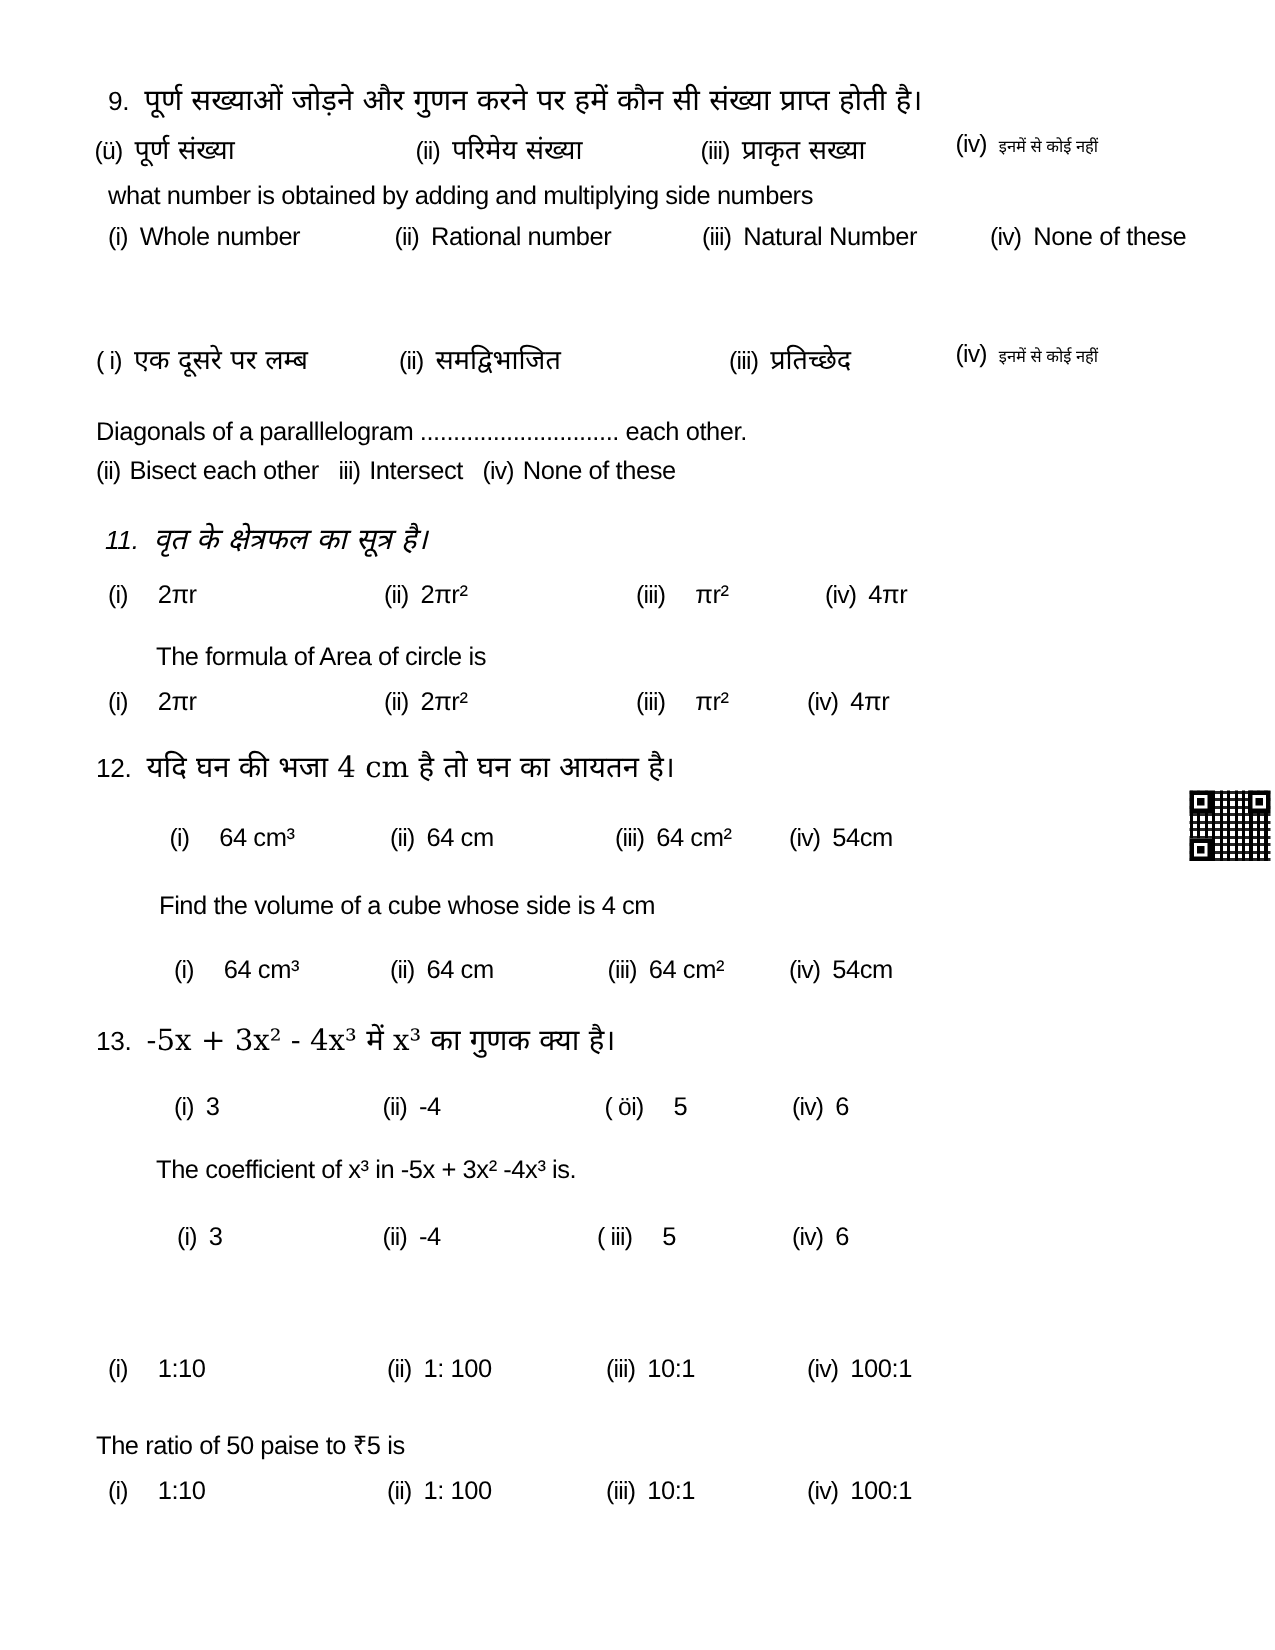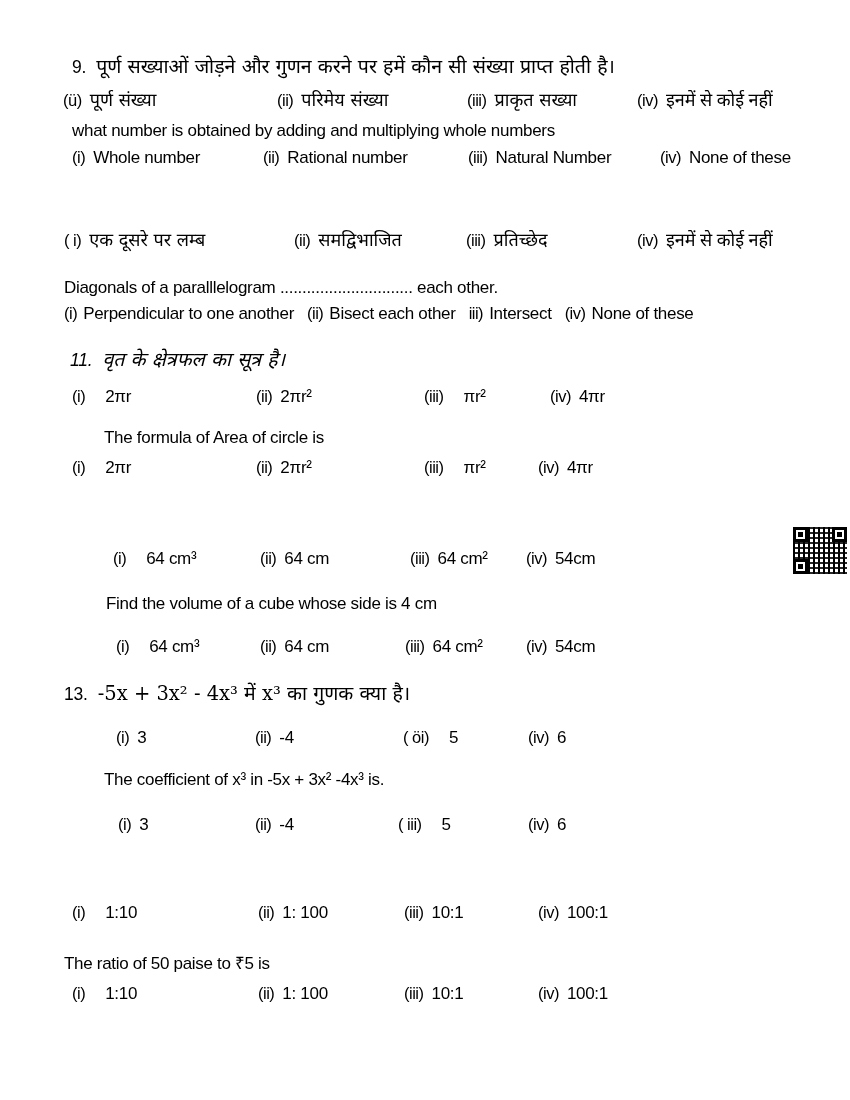--- a/index.html
+++ b/index.html
@@ -10,21 +10,21 @@
   }
   .line{position:absolute;white-space:nowrap;}
   .num{font-size:17.5px;margin-right:10px;letter-spacing:-0.2px;}
   .hindi{font-family:"DejaVu Serif",serif;font-size:19.5px;}
   .stem-en{font-size:17px;letter-spacing:-0.3px;}
   .opt{position:absolute;white-space:nowrap;}
   .opt .m{font-size:16.5px;letter-spacing:-0.5px;margin-right:8px;}
   .opt.wide .m{margin-right:20px;}
   .opt .t.en{font-size:17px;letter-spacing:-0.3px;}
   .opt .t.hi{font-family:"DejaVu Serif",serif;font-size:18px;}
-  .opt .t.light, .t.light{font-family:Liberation Serif, serif;font-size:18px;letter-spacing:0;}
+  .opt .t.light, .t.light{font-family:Liberation Sans, sans-serif;font-size:11px;letter-spacing:0;}
   .optrow{position:absolute;left:0;top:0;width:100%;height:26px;}
   .flexrow{position:absolute;display:flex;gap:13px;white-space:nowrap;}
   .flexrow .m{font-size:16.5px;letter-spacing:-0.5px;margin-right:6px;}
   .flexrow .t{font-size:17px;letter-spacing:-0.3px;}
   
   .qr{
     position:absolute;left:793px;top:527px;width:54px;height:47px;background:#fff;
     background-image:
       repeating-linear-gradient(0deg, rgba(0,0,0,.85) 0 2px, transparent 2px 5px),
       repeating-linear-gradient(90deg, #000 0 2px, #fff 2px 5px);
@@ -40,37 +40,36 @@
 
   <div class="line" style="left:72px;top:52px;">
     <span class="num">9.</span><span class="hindi">पूर्ण सख्याओं जोड़ने और गुणन करने पर हमें कौन सी संख्या प्राप्त होती है।</span>
   </div>
   <div class="optrow" style="top:87px;">
     <span class="opt" style="left:63px;"><span class="m">(ü)</span><span class="t hi">पूर्ण संख्या</span></span>
     <span class="opt" style="left:277px;"><span class="m">(ii)</span><span class="t hi">परिमेय संख्या</span></span>
     <span class="opt" style="left:467px;"><span class="m">(iii)</span><span class="t hi">प्राकृत सख्या</span></span>
     <span class="opt" style="left:637px;"><span class="m">(iv)</span><span class="t light">इनमें से कोई नहीं</span></span>
   </div>
-  <div class="line stem-en" style="left:72px;top:121px;">what number is obtained by adding and multiplying whole numbers</div>
+  <div class="line stem-en" style="left:72px;top:121px;">what number is obtained by adding and multiplying side numbers</div>
   <div class="optrow" style="top:148px;">
     <span class="opt" style="left:72px;"><span class="m">(i)</span><span class="t en">Whole number</span></span>
     <span class="opt" style="left:263px;"><span class="m">(ii)</span><span class="t en">Rational number</span></span>
     <span class="opt" style="left:468px;"><span class="m">(iii)</span><span class="t en">Natural Number</span></span>
     <span class="opt" style="left:660px;"><span class="m">(iv)</span><span class="t en">None of these</span></span>
   </div>
 
   <div class="optrow" style="top:227px;">
     <span class="opt" style="left:64px;"><span class="m">( i)</span><span class="t hi">एक दूसरे पर लम्ब</span></span>
-    <span class="opt" style="left:266px;margin-left:28px;"><span class="m">(ii)</span><span class="t hi">समद्विभाजित</span></span>
-    <span class="opt" style="left:466px;"><span class="m">(iii)</span><span class="t hi">प्रतिच्छेद</span></span>
+    <span class="opt" style="left:266px;"><span class="m">(ii)</span><span class="t hi">समद्विभाजित</span></span>
+    <span class="opt" style="left:486px;"><span class="m">(iii)</span><span class="t hi">प्रतिच्छेद</span></span>
     <span class="opt" style="left:637px;"><span class="m">(iv)</span><span class="t light">इनमें से कोई नहीं</span></span>
   </div>
   <div class="line stem-en" style="left:64px;top:278px;">Diagonals of a paralllelogram ..............................  each other.</div>
   <div class="flexrow" style="left:64px;top:304px;">
-    <span><span class="m">(i)</span><span class="t">Perpendicular to one another</span></span>
     <span><span class="m">(ii)</span><span class="t">Bisect each other</span></span>
     <span><span class="m">iii)</span><span class="t">Intersect</span></span>
     <span><span class="m">(iv)</span><span class="t">None of these</span></span>
   </div>
 
   <div class="line" style="left:70px;top:345px;font-style:italic;">
     <span class="num">11.</span><span class="hindi">वृत के क्षेत्रफल का सूत्र है।</span>
   </div>
   <div class="optrow" style="top:387px;">
     <span class="opt wide" style="left:72px;"><span class="m">(i)</span><span class="t en">2πr</span></span>
@@ -79,20 +78,23 @@
     <span class="opt" style="left:550px;"><span class="m">(iv)</span><span class="t en">4πr</span></span>
   </div>
   <div class="line stem-en" style="left:104px;top:428px;">The formula of Area of circle is</div>
   <div class="optrow" style="top:458px;">
     <span class="opt wide" style="left:72px;"><span class="m">(i)</span><span class="t en">2πr</span></span>
     <span class="opt" style="left:256px;"><span class="m">(ii)</span><span class="t en">2πr²</span></span>
     <span class="opt wide" style="left:424px;"><span class="m">(iii)</span><span class="t en">πr²</span></span>
     <span class="opt" style="left:538px;"><span class="m">(iv)</span><span class="t en">4πr</span></span>
   </div>
 
+  <div class="line" style="left:64px;top:497px;">
+    <span class="num">12.</span><span class="hindi">यदि घन की भजा 4 cm है तो घन का आयतन है।</span>
+  </div>
   <div class="qr">
     <span class="f f1"></span>
     <span class="f f2"></span>
     <span class="f f3"></span>
   </div>
   <div class="optrow" style="top:549px;">
     <span class="opt wide" style="left:113px;"><span class="m">(i)</span><span class="t en">64 cm³</span></span>
     <span class="opt" style="left:260px;"><span class="m">(ii)</span><span class="t en">64 cm</span></span>
     <span class="opt" style="left:410px;"><span class="m">(iii)</span><span class="t en">64 cm²</span></span>
     <span class="opt" style="left:526px;"><span class="m">(iv)</span><span class="t en">54cm</span></span>

